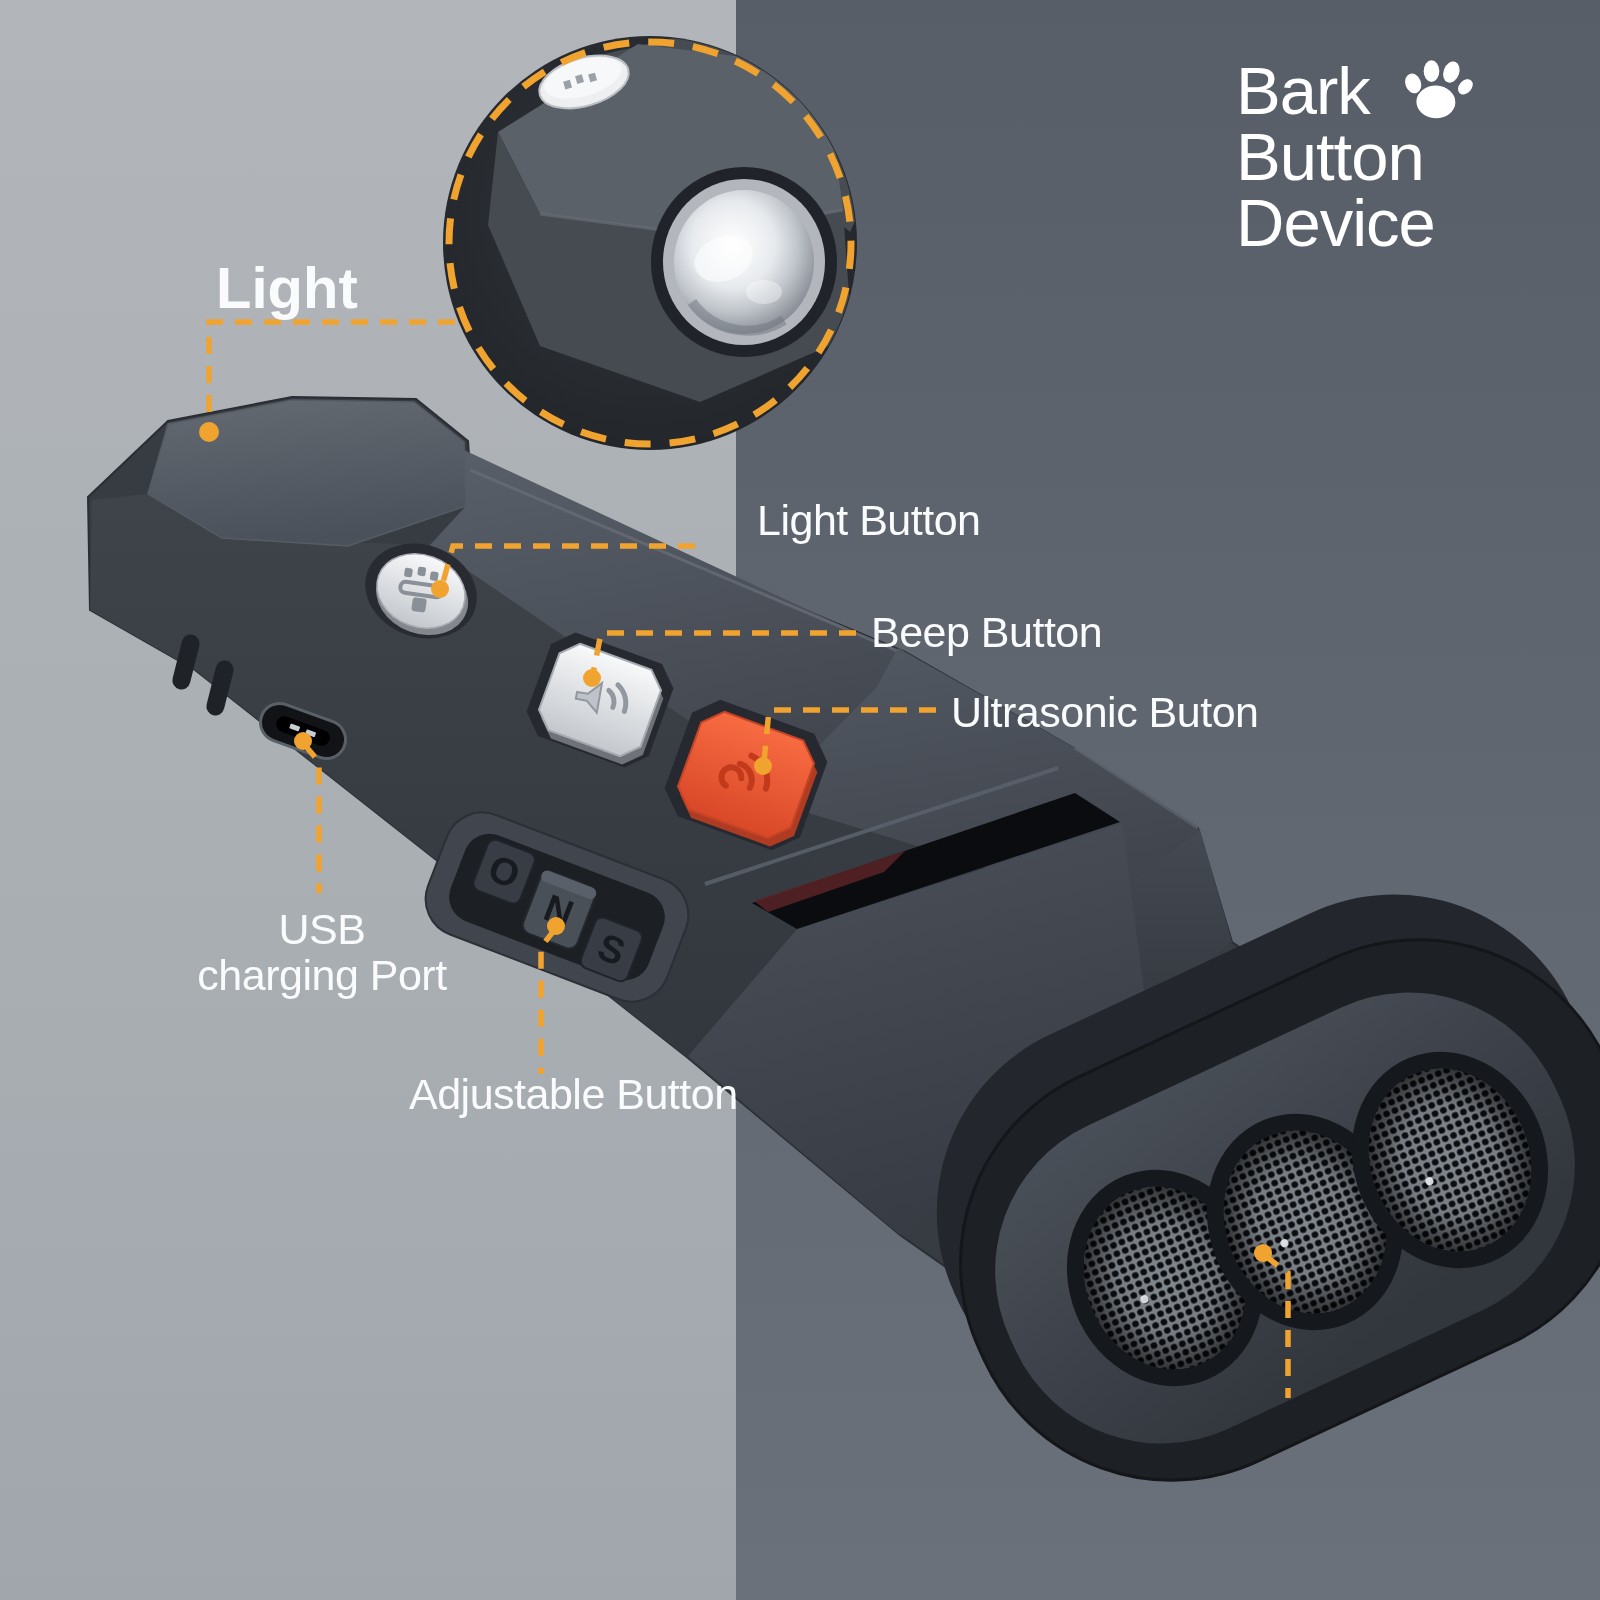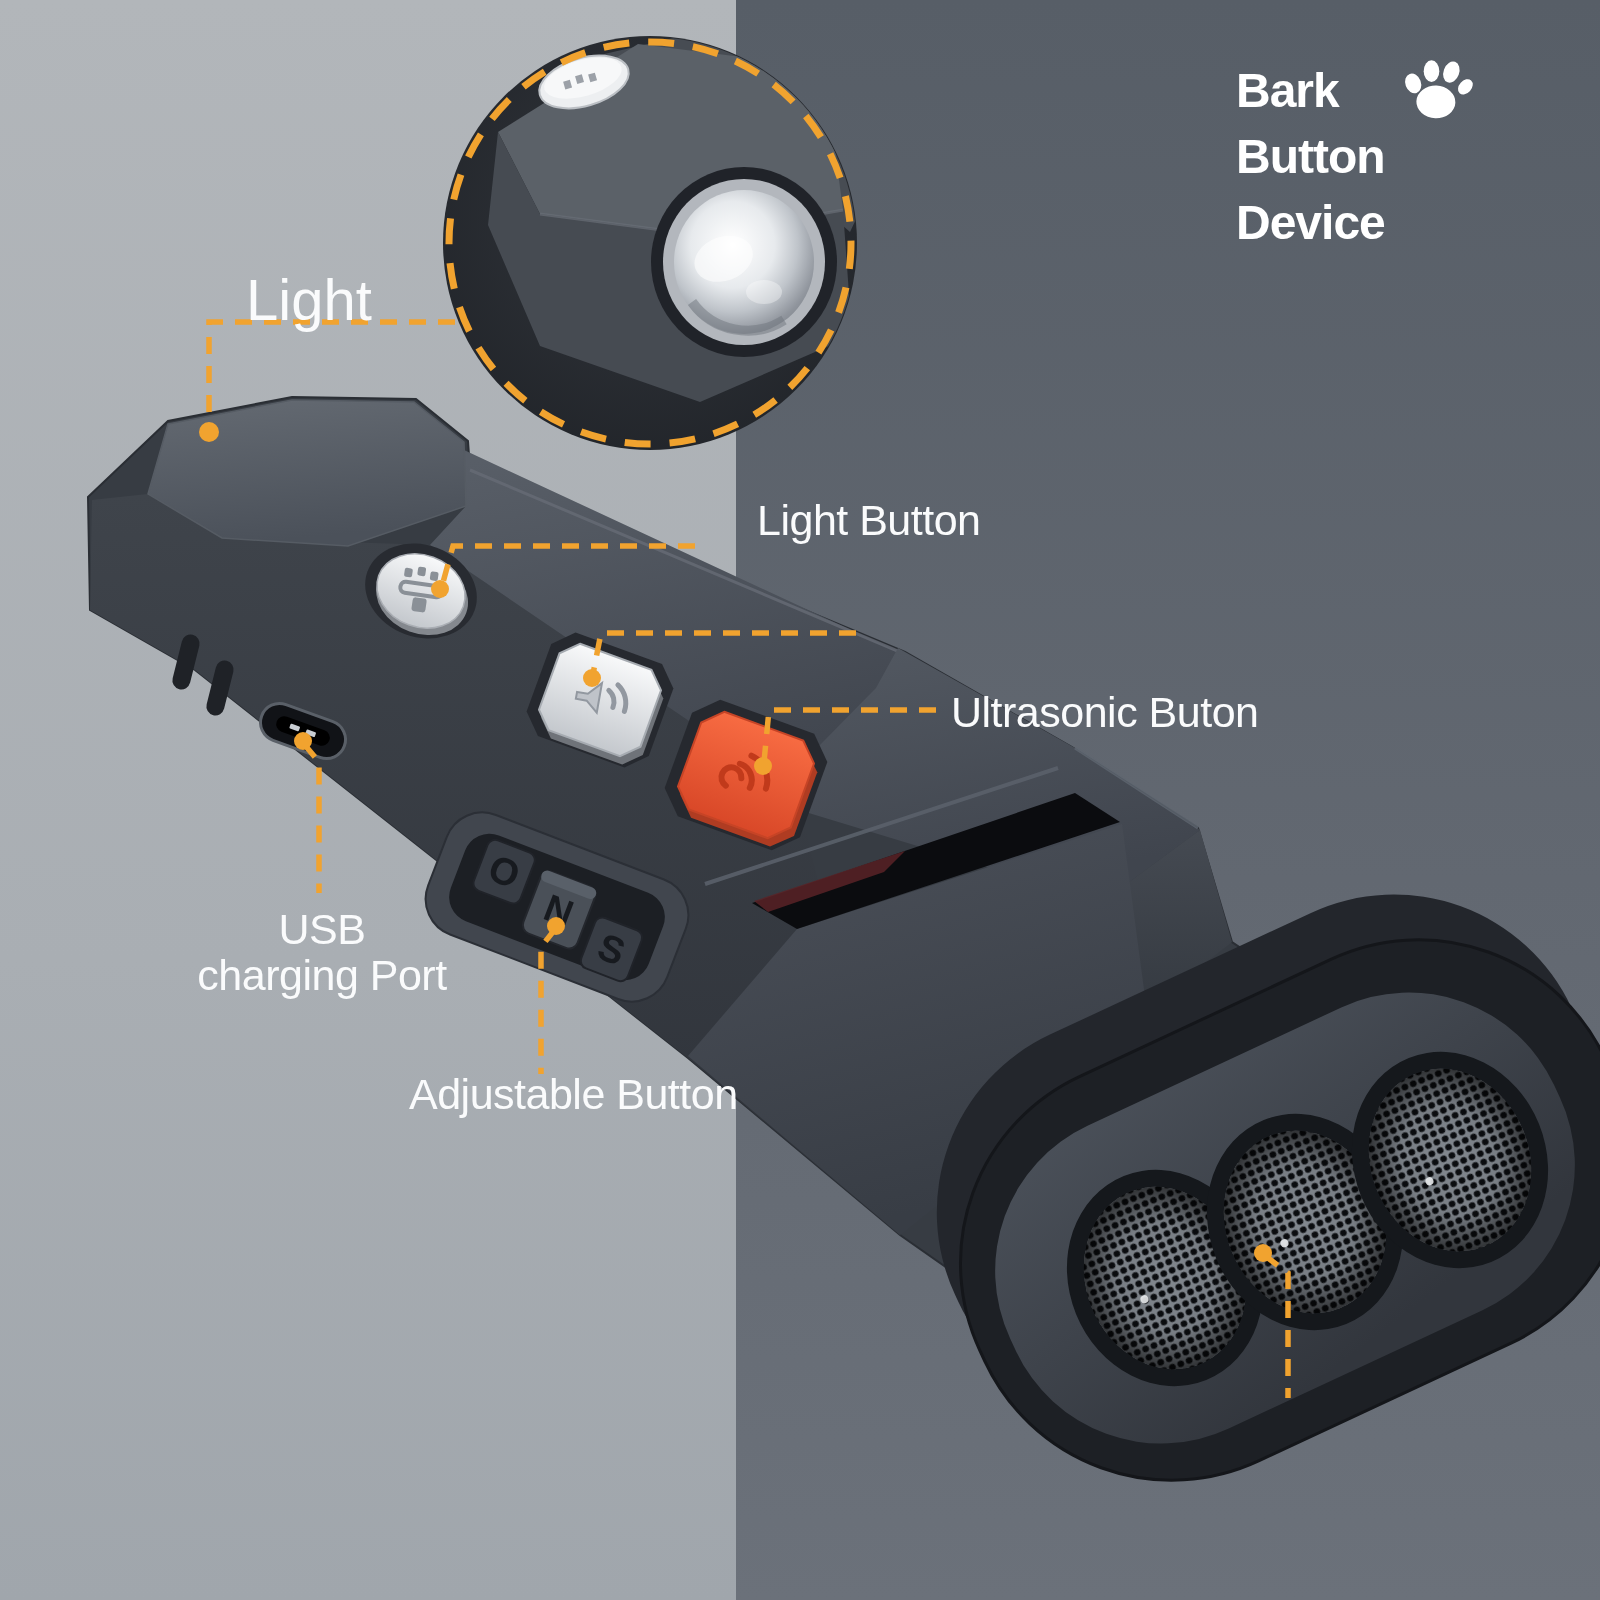--- a/index.html
+++ b/index.html
@@ -6,29 +6,29 @@
   .stage{
     position:relative;width:1600px;height:1600px;overflow:hidden;
     font-family:"Liberation Sans", sans-serif;
   }
   .bg-left{position:absolute;left:0;top:0;width:736px;height:1600px;
     background:linear-gradient(180deg,var(--bg-left) 0%,#a9aeb3 60%,#a0a6ac 100%);}
   .bg-right{position:absolute;left:736px;top:0;width:864px;height:1600px;
     background:linear-gradient(180deg,var(--bg-right) 0%,#626871 55%,#6b717a 100%);}
   svg.scene{position:absolute;left:0;top:0;}
   .lbl{position:absolute;color:var(--label-text);font-size:43px;letter-spacing:-0.5px;white-space:nowrap;}
-  .lbl-light{left:216px;top:266px;font-size:58px;font-weight:400;letter-spacing:0;margin-left:30px;}
+  .lbl-light{left:216px;top:254px;font-size:58px;font-weight:700;letter-spacing:0;}
   .lbl-light-button{left:757px;top:496px;}
   .lbl-beep-button{left:871px;top:608px;}
   .lbl-ultrasonic-button{left:951px;top:688px;}
   .lbl-usb{left:192px;top:906px;width:260px;text-align:center;line-height:46px;}
   .lbl-adjustable{left:368px;top:1070px;margin-left:41px;}
   .lbl-emitters{left:1136px;top:1397px;}
-  .title{position:absolute;left:1236px;top:58px;color:#fff;font-weight:700;
-    font-size:48px;line-height:66px;letter-spacing:-1px;white-space:nowrap;}
+  .title{position:absolute;left:1236px;top:58px;color:#fff;font-weight:400;
+    font-size:67px;line-height:66px;letter-spacing:-1px;white-space:nowrap;}
   .paw{position:absolute;left:1398px;top:52px;width:78px;height:78px;transform:rotate(14deg);}
 </style>
 </head>
 <body>
 
 <div class="stage">
   <div class="bg-left"></div>
   <div class="bg-right"></div>
 
   <svg class="scene" width="1600" height="1600" viewBox="0 0 1600 1600">
@@ -250,20 +250,21 @@
       <circle cx="592" cy="678" r="9"></circle>
       <circle cx="763" cy="766" r="9"></circle>
       <circle cx="303" cy="741" r="9"></circle>
       <circle cx="556" cy="926" r="9"></circle>
       <circle cx="1263" cy="1253" r="9"></circle>
     </g>
   </svg>
 
   <div class="lbl lbl-light">Light</div>
   <div class="lbl lbl-light-button">Light Button</div>
+  <div class="lbl lbl-beep-button">Beep Button</div>
   <div class="lbl lbl-ultrasonic-button">Ultrasonic Buton</div>
   <div class="lbl lbl-usb">
     <div>USB</div>
     <div>charging Port</div>
   </div>
   <div class="lbl lbl-adjustable">Adjustable Button</div>
 
   <div class="title">
     <div>Bark</div>
     <div>Button</div>

